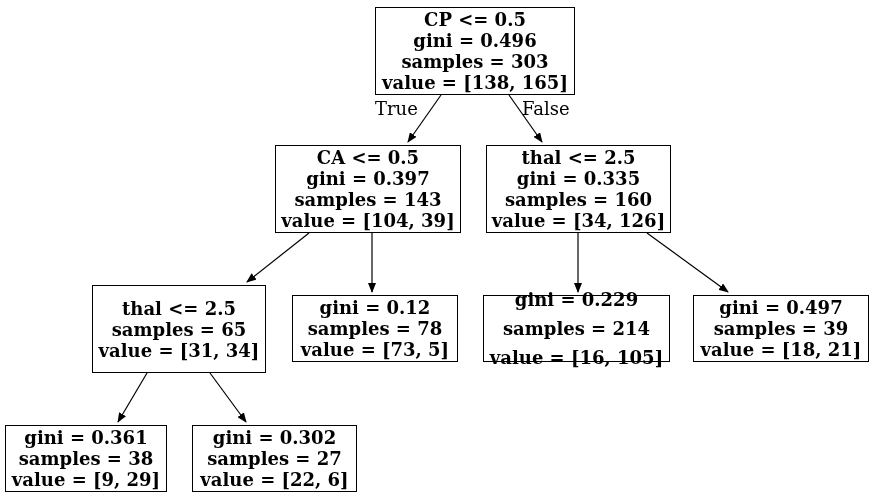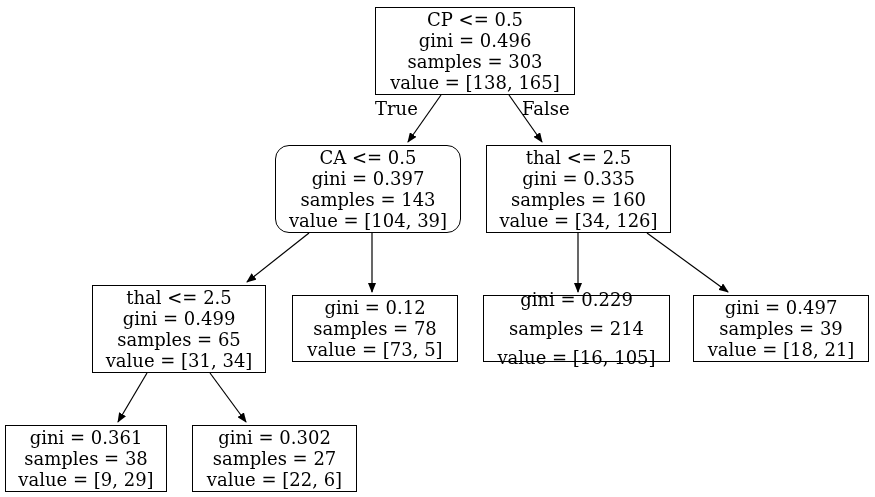--- a/index.html
+++ b/index.html
@@ -36,30 +36,31 @@
     display: flex;
     flex-direction: column;
     justify-content: center;
     align-items: center;
     text-align: center;
   }
   .node-line {
     font-size: 18px;
     line-height: 21px;
     white-space: nowrap;
+    font-weight: bold;
   }
   .edge-label {
     position: absolute;
     font-size: 18px;
     line-height: 20px;
     white-space: nowrap;
   }
   
   .n0 { left: 375px; top: 7px;   width: 200px; height: 88px; }
-  .n1 { left: 275px; top: 145px; width: 186px; height: 88px; border-radius: 14px; }
+  .n1 { left: 275px; top: 145px; width: 186px; height: 88px; }
   .n2 { left: 486px; top: 145px; width: 185px; height: 88px; }
   .n3 { left: 92px;  top: 285px; width: 174px; height: 88px; }
   .n4 { left: 292px; top: 295px; width: 166px; height: 67px; }
   .n5 { left: 483px; top: 295px; width: 187px; height: 67px; gap: 8px; }
   .n6 { left: 693px; top: 295px; width: 176px; height: 67px; }
   .n7 { left: 5px;   top: 425px; width: 162px; height: 67px; }
   .n8 { left: 192px; top: 425px; width: 165px; height: 67px; }
   .lbl-true  { left: 375px; top: 99px; }
   .lbl-false { left: 522px; top: 99px; }
 </style>
@@ -103,21 +104,20 @@
 
   <div class="tree-node n2">
     <div class="node-line">thal &lt;= 2.5</div>
     <div class="node-line">gini = 0.335</div>
     <div class="node-line">samples = 160</div>
     <div class="node-line">value = [34, 126]</div>
   </div>
 
   <div class="tree-node n3">
     <div class="node-line">thal &lt;= 2.5</div>
-    <div class="node-line">gini = 0.499</div>
     <div class="node-line">samples = 65</div>
     <div class="node-line">value = [31, 34]</div>
   </div>
 
   <div class="tree-node n4">
     <div class="node-line">gini = 0.12</div>
     <div class="node-line">samples = 78</div>
     <div class="node-line">value = [73, 5]</div>
   </div>
 

